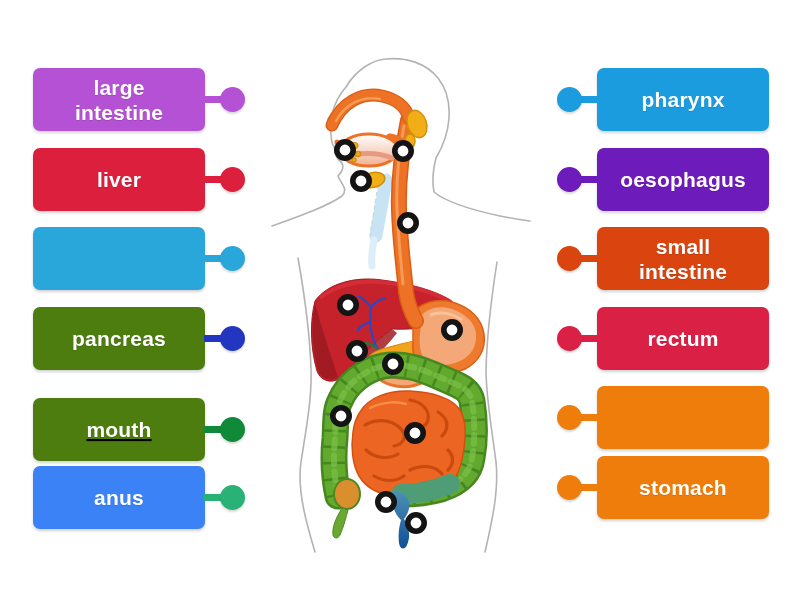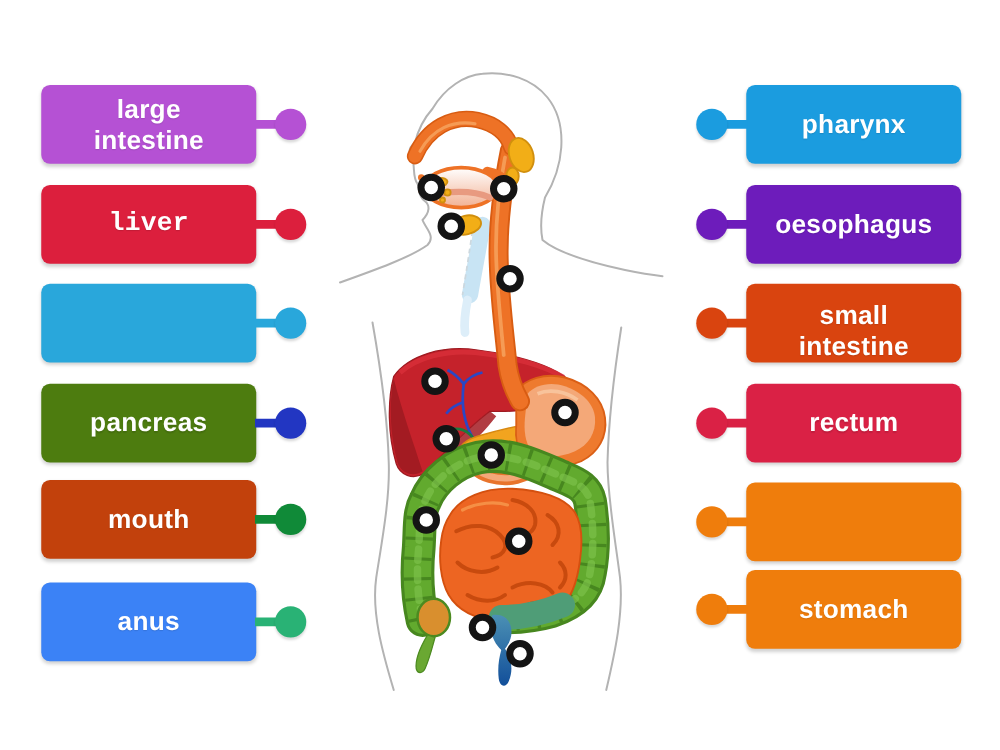--- a/index.html
+++ b/index.html
@@ -58,35 +58,35 @@
 
 <div id="stage">
 
   <div id="left-column">
       <div class="tag left" style="top: 68px; background: rgb(181, 81, 212);">
         <span class="tag-text">large
 intestine</span>
         <span class="stem" style="background: rgb(181, 81, 212);"></span>
         <span class="knob" style="background: rgb(181, 81, 212);"></span>
       </div>
-      <div class="tag left" style="top: 148px; background: rgb(220, 31, 61); font-family: Liberation Mono, monospace;">
+      <div class="tag left" style="top: 148px; background: rgb(220, 31, 61);">
         <span class="tag-text">liver</span>
         <span class="stem" style="background: rgb(220, 31, 61);"></span>
         <span class="knob" style="background: rgb(220, 31, 61);"></span>
       </div>
       <div class="tag left" style="top: 227px; background: rgb(41, 167, 219);">
         <span class="stem" style="background: rgb(41, 167, 219);"></span>
         <span class="knob" style="background: rgb(41, 167, 219);"></span>
       </div>
       <div class="tag left" style="top: 307px; background: #4d7c0f;">
         <span class="tag-text">pancreas</span>
         <span class="stem" style="background: rgb(34, 54, 194);"></span>
         <span class="knob" style="background: rgb(34, 54, 194);"></span>
       </div>
-      <div class="tag left" style="top: 384px; background: #c2410c;">
+      <div class="tag left" style="top: 398px; background: #4d7c0f; text-decoration: underline;">
         <span class="tag-text">mouth</span>
         <span class="stem" style="background: rgb(16, 138, 56);"></span>
         <span class="knob" style="background: rgb(16, 138, 56);"></span>
       </div>
       <div class="tag left" style="top: 466px; background: #3b82f6;">
         <span class="tag-text">anus</span>
         <span class="stem" style="background: rgb(41, 178, 117);"></span>
         <span class="knob" style="background: rgb(41, 178, 117);"></span>
       </div>
     </div>
@@ -94,21 +94,21 @@
       <div class="tag right" style="top: 68px; background: rgb(27, 156, 223);">
         <span class="tag-text">pharynx</span>
         <span class="stem" style="background: rgb(27, 156, 223);"></span>
         <span class="knob" style="background: rgb(27, 156, 223);"></span>
       </div>
       <div class="tag right" style="top: 148px; background: rgb(109, 28, 187);">
         <span class="tag-text">oesophagus</span>
         <span class="stem" style="background: rgb(109, 28, 187);"></span>
         <span class="knob" style="background: rgb(109, 28, 187);"></span>
       </div>
-      <div class="tag right" style="top: 227px; background: rgb(217, 68, 15); align-items: flex-end;">
+      <div class="tag right" style="top: 227px; background: rgb(217, 68, 15);">
         <span class="tag-text">small
 intestine</span>
         <span class="stem" style="background: rgb(217, 68, 15);"></span>
         <span class="knob" style="background: rgb(217, 68, 15);"></span>
       </div>
       <div class="tag right" style="top: 307px; background: rgb(218, 33, 69);">
         <span class="tag-text">rectum</span>
         <span class="stem" style="background: rgb(218, 33, 69);"></span>
         <span class="knob" style="background: rgb(218, 33, 69);"></span>
       </div>

